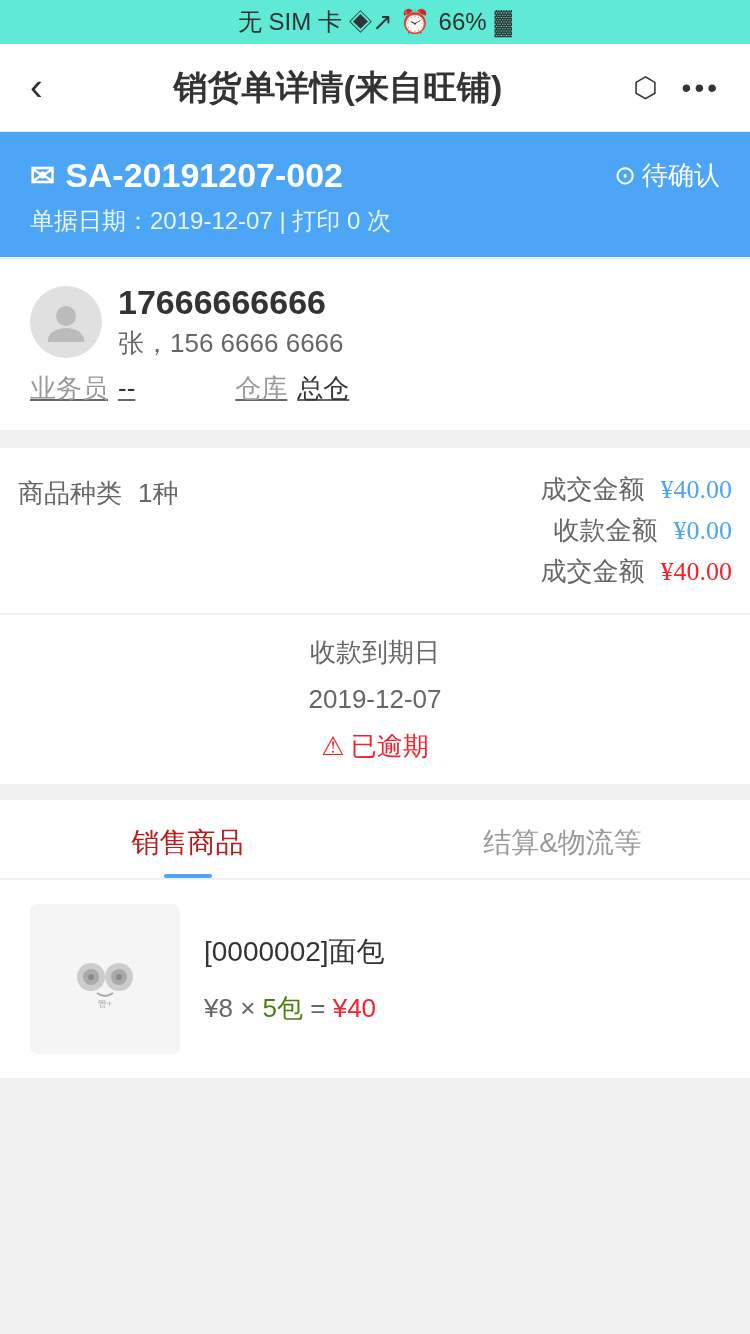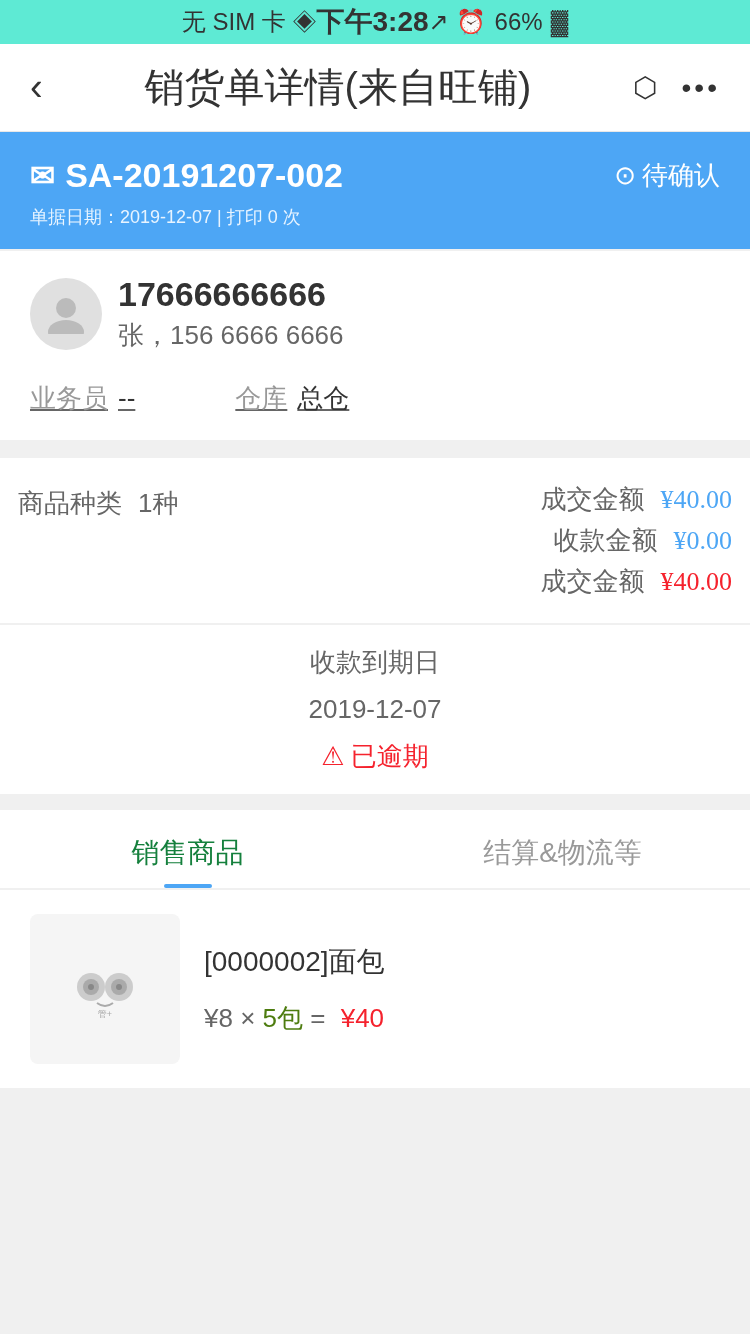--- a/index.html
+++ b/index.html
@@ -32,22 +32,22 @@
     .nav-bar {
       height: 88px;
       background: #fff;
       display: flex;
       align-items: center;
       justify-content: space-between;
       padding: 0 30px;
       border-bottom: 1px solid #e8e8e8;
     }
     .nav-title {
-      font-size: 40px;
-      font-weight: 400;
+      font-size: 34px;
+      font-weight: 700;
       color: #333;
     }
     .nav-actions { display: flex; align-items: center; gap: 24px; }
 
     
     .blue-header {
       background: #4da6f5;
       padding: 24px 30px 20px;
       margin-bottom: 2px;
     }
@@ -66,37 +66,37 @@
       gap: 10px;
     }
     .order-status {
       font-size: 26px;
       color: #fff;
       display: flex;
       align-items: center;
       gap: 6px;
     }
     .order-date {
-      font-size: 18px;
+      font-size: 24px;
       color: #e8f4ff;
     }
 
     
     .white-section {
       background: #fff;
       margin-bottom: 16px;
     }
 
     
     .customer-section {
       background: #fff;
       padding: 24px 30px;
       display: flex;
       flex-direction: column;
-      gap: 24px;
+      gap: 6px;
       margin-bottom: 2px;
     }
     .customer-row {
       display: flex;
       align-items: center;
       gap: 16px;
     }
     .avatar {
       width: 72px;
       height: 72px;
@@ -185,21 +185,21 @@
     }
     .tab-item {
       flex: 1;
       text-align: center;
       padding: 24px 0 16px;
       font-size: 28px;
       color: #999;
       position: relative;
     }
     .tab-item.active {
-      color: #15803d;
+      color: #b91c1c;
       font-weight: 500;
     }
     .tab-item.active::after {
       content: '';
       position: absolute;
       bottom: 0;
       left: 50%;
       transform: translateX(-50%);
       width: 48px;
       height: 4px;
@@ -222,21 +222,21 @@
       border-radius: 8px;
       display: flex;
       align-items: center;
       justify-content: center;
       flex-shrink: 0;
     }
     .product-details { flex: 1; }
     .product-name { font-size: 28px; color: #333; margin-bottom: 20px; }
     .product-price { font-size: 26px; color: #666; }
     .price-blue { color: #4d7c0f; }
-    .price-red { color: #f5222d; font-weight: 500; margin-left: 8px; }
+    .price-red { color: #f5222d; font-weight: 500; }
 
     
     .empty-area {
       background: #f0f0f0;
       height: 260px;
     }
 
     
     .bottom-button-container {
       background: #fff;
@@ -264,21 +264,20 @@
 
     .divider { height: 16px; background: #f0f0f0; }
   </style>
 </head>
 <body>
 
 <div class="status-bar">
   <div class="status-left">
     <span>无 SIM 卡 ◈</span>
   </div>
-  <div class="status-center">下午3:28</div>
   <div class="status-right">
     <span>↗</span>
     <span>⏰</span>
     <span>66%</span>
     <span>▓</span>
   </div>
 </div>
 
 <div class="nav-bar">
   <span class="icon-back">‹</span>

